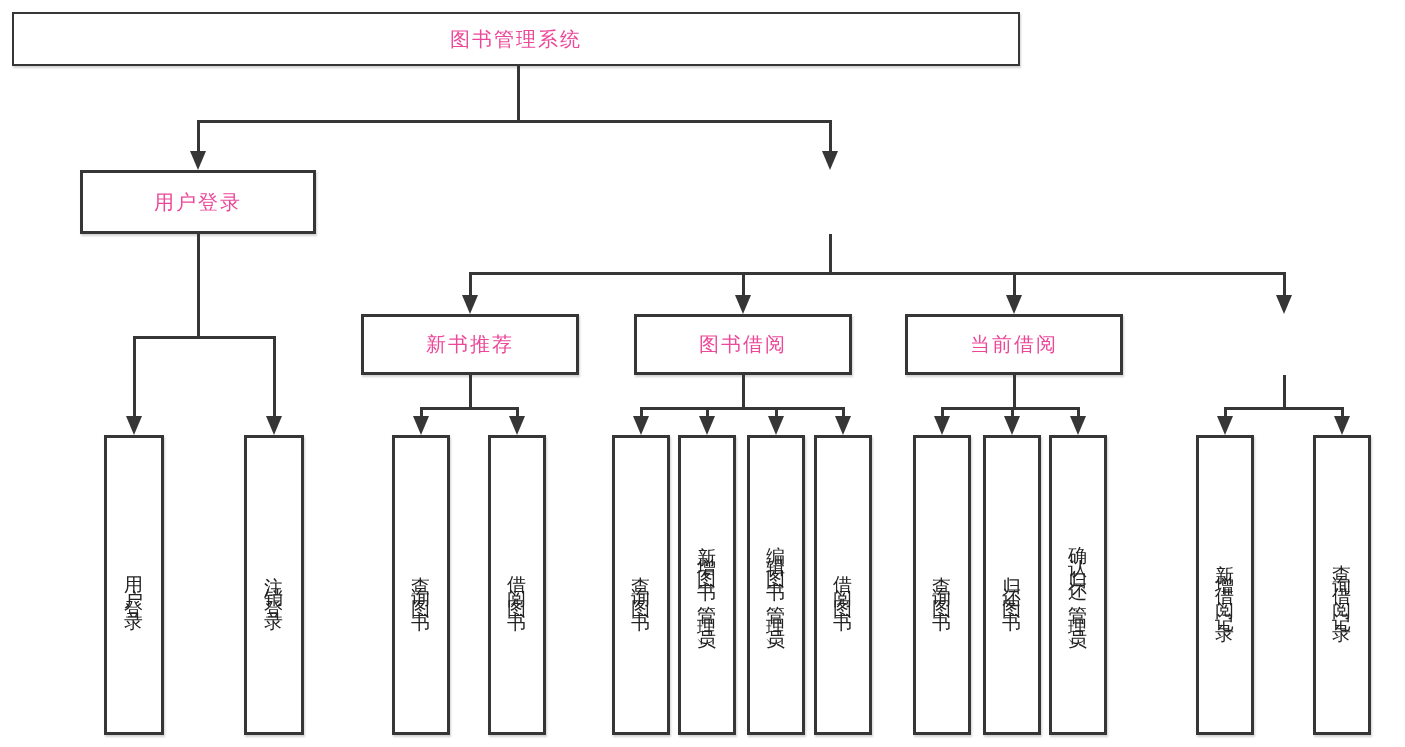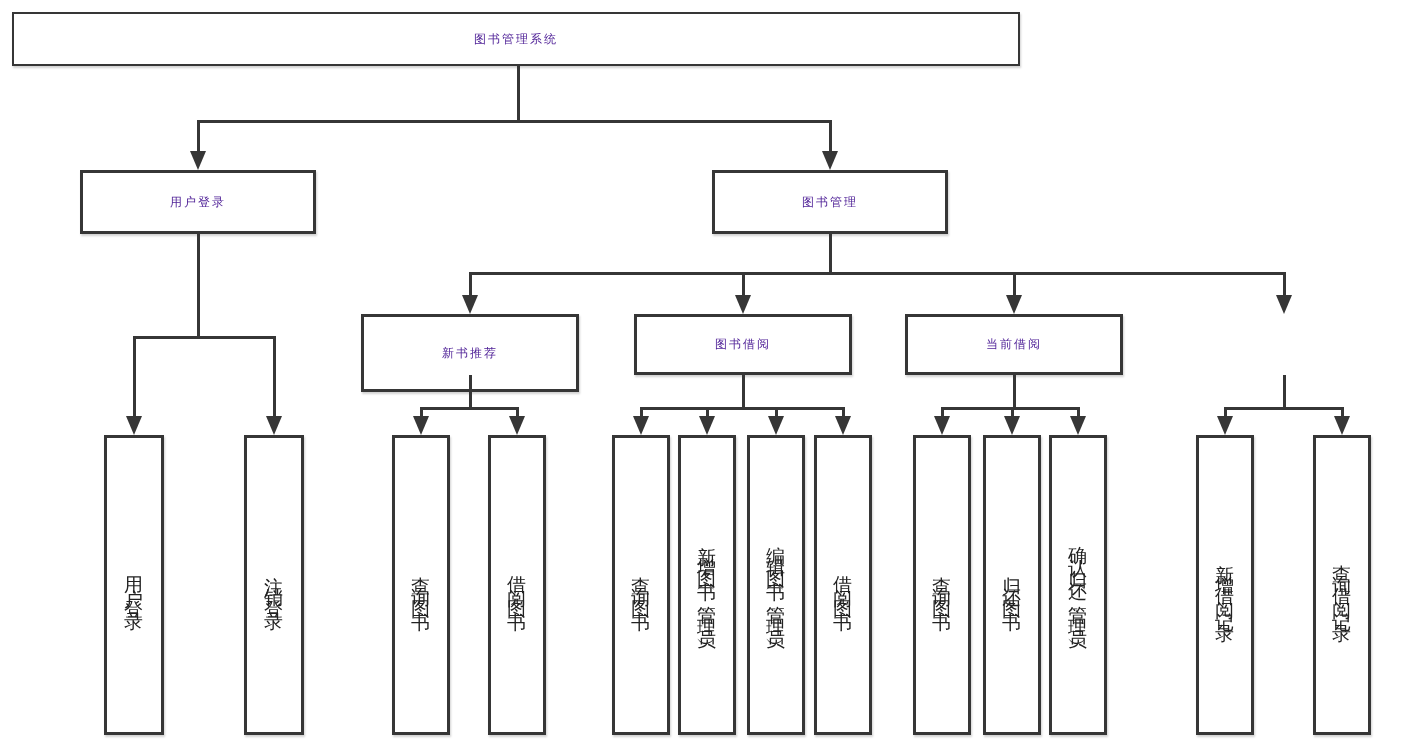--- a/index.html
+++ b/index.html
@@ -7,21 +7,21 @@
     position:relative; width:1405px; height:747px; background:#ffffff;
     overflow:hidden; font-family:"Liberation Sans","DejaVu Sans",sans-serif;
     color:#222222;
   }
   .box {
     position:absolute; box-sizing:border-box; background:#ffffff;
     border:3px solid #363636; display:flex; align-items:center; justify-content:center;
     box-shadow:1px 2px 2px rgba(0,0,0,0.18);
   }
   .box.root { border-width:2px; }
-  .h-label { font-size:12px; letter-spacing:2px; white-space:nowrap; color:#4c1d95; }
+  .h-label { font-size:20px; letter-spacing:2px; white-space:nowrap; color:#ec4899; }
   .v-label {
     writing-mode:vertical-rl; text-orientation:mixed;
     font-size:19px; letter-spacing:12px; line-height:1; color:#222222;
   }
   .vl { position:absolute; width:3px; background:#363636; }
   .hl { position:absolute; height:3px; background:#363636; }
   .arr {
     position:absolute; width:0; height:0;
     border-left:8px solid transparent; border-right:8px solid transparent;
     border-top:19px solid #363636;
@@ -44,43 +44,40 @@
   <div class="vl" style="left:517px;top:66px;height:54px;"></div>
   <div class="hl" style="left:197px;top:120px;width:635px;"></div>
   <div class="vl" style="left:197px;top:120px;height:33px;"></div>
   <div class="arr" style="left:190px;top:151px;"></div>
   <div class="vl" style="left:829px;top:120px;height:33px;"></div>
   <div class="arr" style="left:822px;top:151px;"></div>
 
   <div class="box" style="left:80px;top:170px;width:236px;height:64px;">
     <span class="h-label">用户登录</span>
   </div>
-  <div class="box" style="left:712px;top:170px;width:236px;height:64px;">
-    <span class="h-label">图书管理</span>
-  </div>
 
   <div class="vl" style="left:197px;top:234px;height:102px;"></div>
   <div class="hl" style="left:133px;top:336px;width:143px;"></div>
   <div class="vl" style="left:133px;top:336px;height:82px;"></div>
   <div class="arr" style="left:126px;top:416px;"></div>
   <div class="vl" style="left:273px;top:336px;height:82px;"></div>
   <div class="arr" style="left:266px;top:416px;"></div>
 
   <div class="vl" style="left:829px;top:234px;height:38px;"></div>
   <div class="hl" style="left:469px;top:272px;width:817px;"></div>
   <div class="vl" style="left:469px;top:272px;height:26px;"></div>
   <div class="arr" style="left:462px;top:295px;"></div>
   <div class="vl" style="left:742px;top:272px;height:26px;"></div>
   <div class="arr" style="left:735px;top:295px;"></div>
   <div class="vl" style="left:1013px;top:272px;height:26px;"></div>
   <div class="arr" style="left:1006px;top:295px;"></div>
   <div class="vl" style="left:1283px;top:272px;height:26px;"></div>
   <div class="arr" style="left:1276px;top:295px;"></div>
 
-  <div class="box" style="left:361px;top:314px;width:218px;height:78px;">
+  <div class="box" style="left:361px;top:314px;width:218px;height:61px;">
     <span class="h-label">新书推荐</span>
   </div>
   <div class="box" style="left:905px;top:314px;width:218px;height:61px;">
     <span class="h-label">当前借阅</span>
   </div>
   <div class="box" style="left:634px;top:314px;width:218px;height:61px;">
     <span class="h-label">图书借阅</span>
   </div>
 
   <div class="vl" style="left:469px;top:375px;height:32px;"></div>

